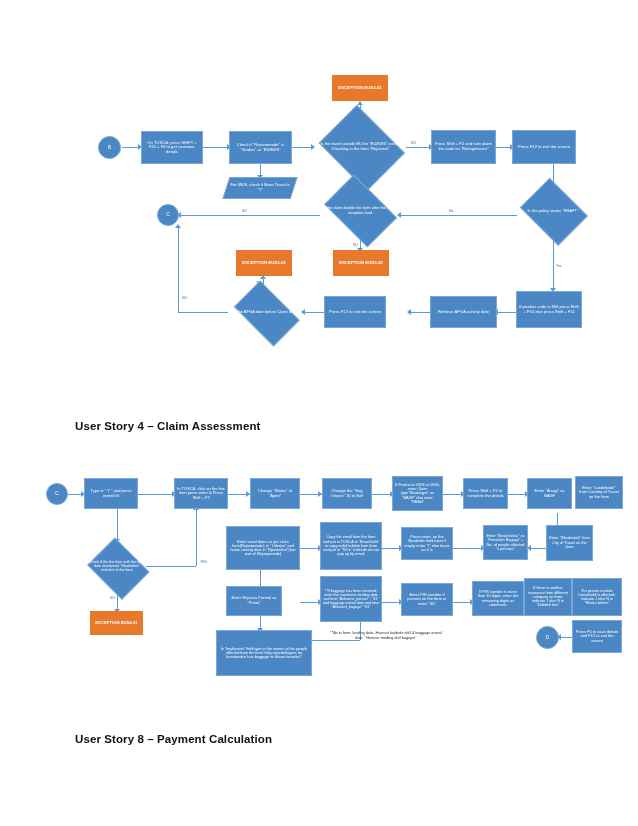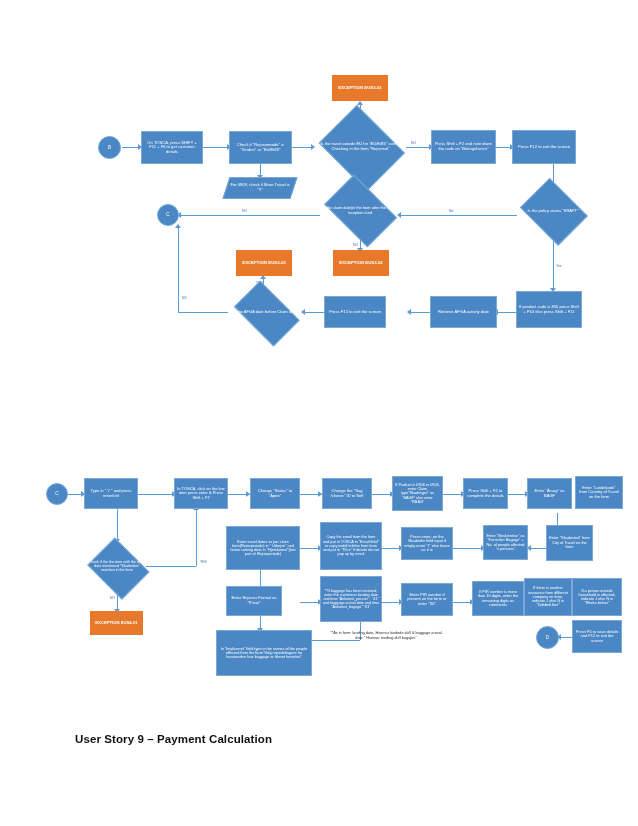--- a/index.html
+++ b/index.html
@@ -146,20 +146,21 @@
       <div class="lbl" style="font-size:4.05px;">Is the AFGA date before Claim date?</div>
     </div>
 
     <div class="node proc" style="left:324px;top:296px;width:62px;height:32px;font-size:4.2px;">Press F12 to exit the screen</div>
 
     <div class="node proc" style="left:430px;top:296px;width:67px;height:32px;font-size:4.2px;">Retrieve AFGA activity date</div>
 
     <div class="node proc" style="left:516px;top:291px;width:66px;height:37px;font-size:4.1px;">If product code is 856 press Shift + F10 else press Shift + F11</div>
   </div>
 
+  <div class="heading" style="left:75px;top:420px;">User Story 4 – Claim Assessment</div>
 
   <div>
 
     <div class="ln lnh" style="left:68px;top:494px;width:15px;"></div>
     <div class="arw r" style="left:81px;top:491px;"></div>
     <div class="ln lnh" style="left:138px;top:494px;width:36px;"></div>
     <div class="arw r" style="left:172px;top:491px;"></div>
     <div class="ln lnh" style="left:228px;top:494px;width:22px;"></div>
     <div class="arw r" style="left:246px;top:491px;"></div>
     <div class="ln lnh" style="left:300px;top:494px;width:22px;"></div>
@@ -271,15 +272,15 @@
       <div class="lbl" style="font-size:3.6px;">Check if the line item with the claim date mentioned "Skadedato" matches in the form</div>
     </div>
 
     <div class="node excep" style="left:90px;top:611px;width:53px;height:24px;font-size:4.2px;white-space:pre-line;">EXCEPTION EUS4-01</div>
 
     <div class="node proc" style="left:216px;top:630px;width:96px;height:46px;font-size:3.8px;">In "Implicerret" field type in the names of the people affected from the form"Valg rejsedeltagere fra husstanden hvis baggage er blevet forsinket"</div>
 
     <div class="note" style="left:330px;top:631px;width:112px;font-size:3.8px;">**As in form: landing date- Hvornar landede du/I &amp; baggage arrival date " Hvornar modtog du/I bagajen"</div>
   </div>
 
-  <div class="heading" style="left:75px;top:733px;">User Story 9 – Payment Calculation</div>
+  <div class="heading" style="left:75px;top:733px;">User Story 8 – Payment Calculation</div>
 
 </div>
 
 </body></html>

